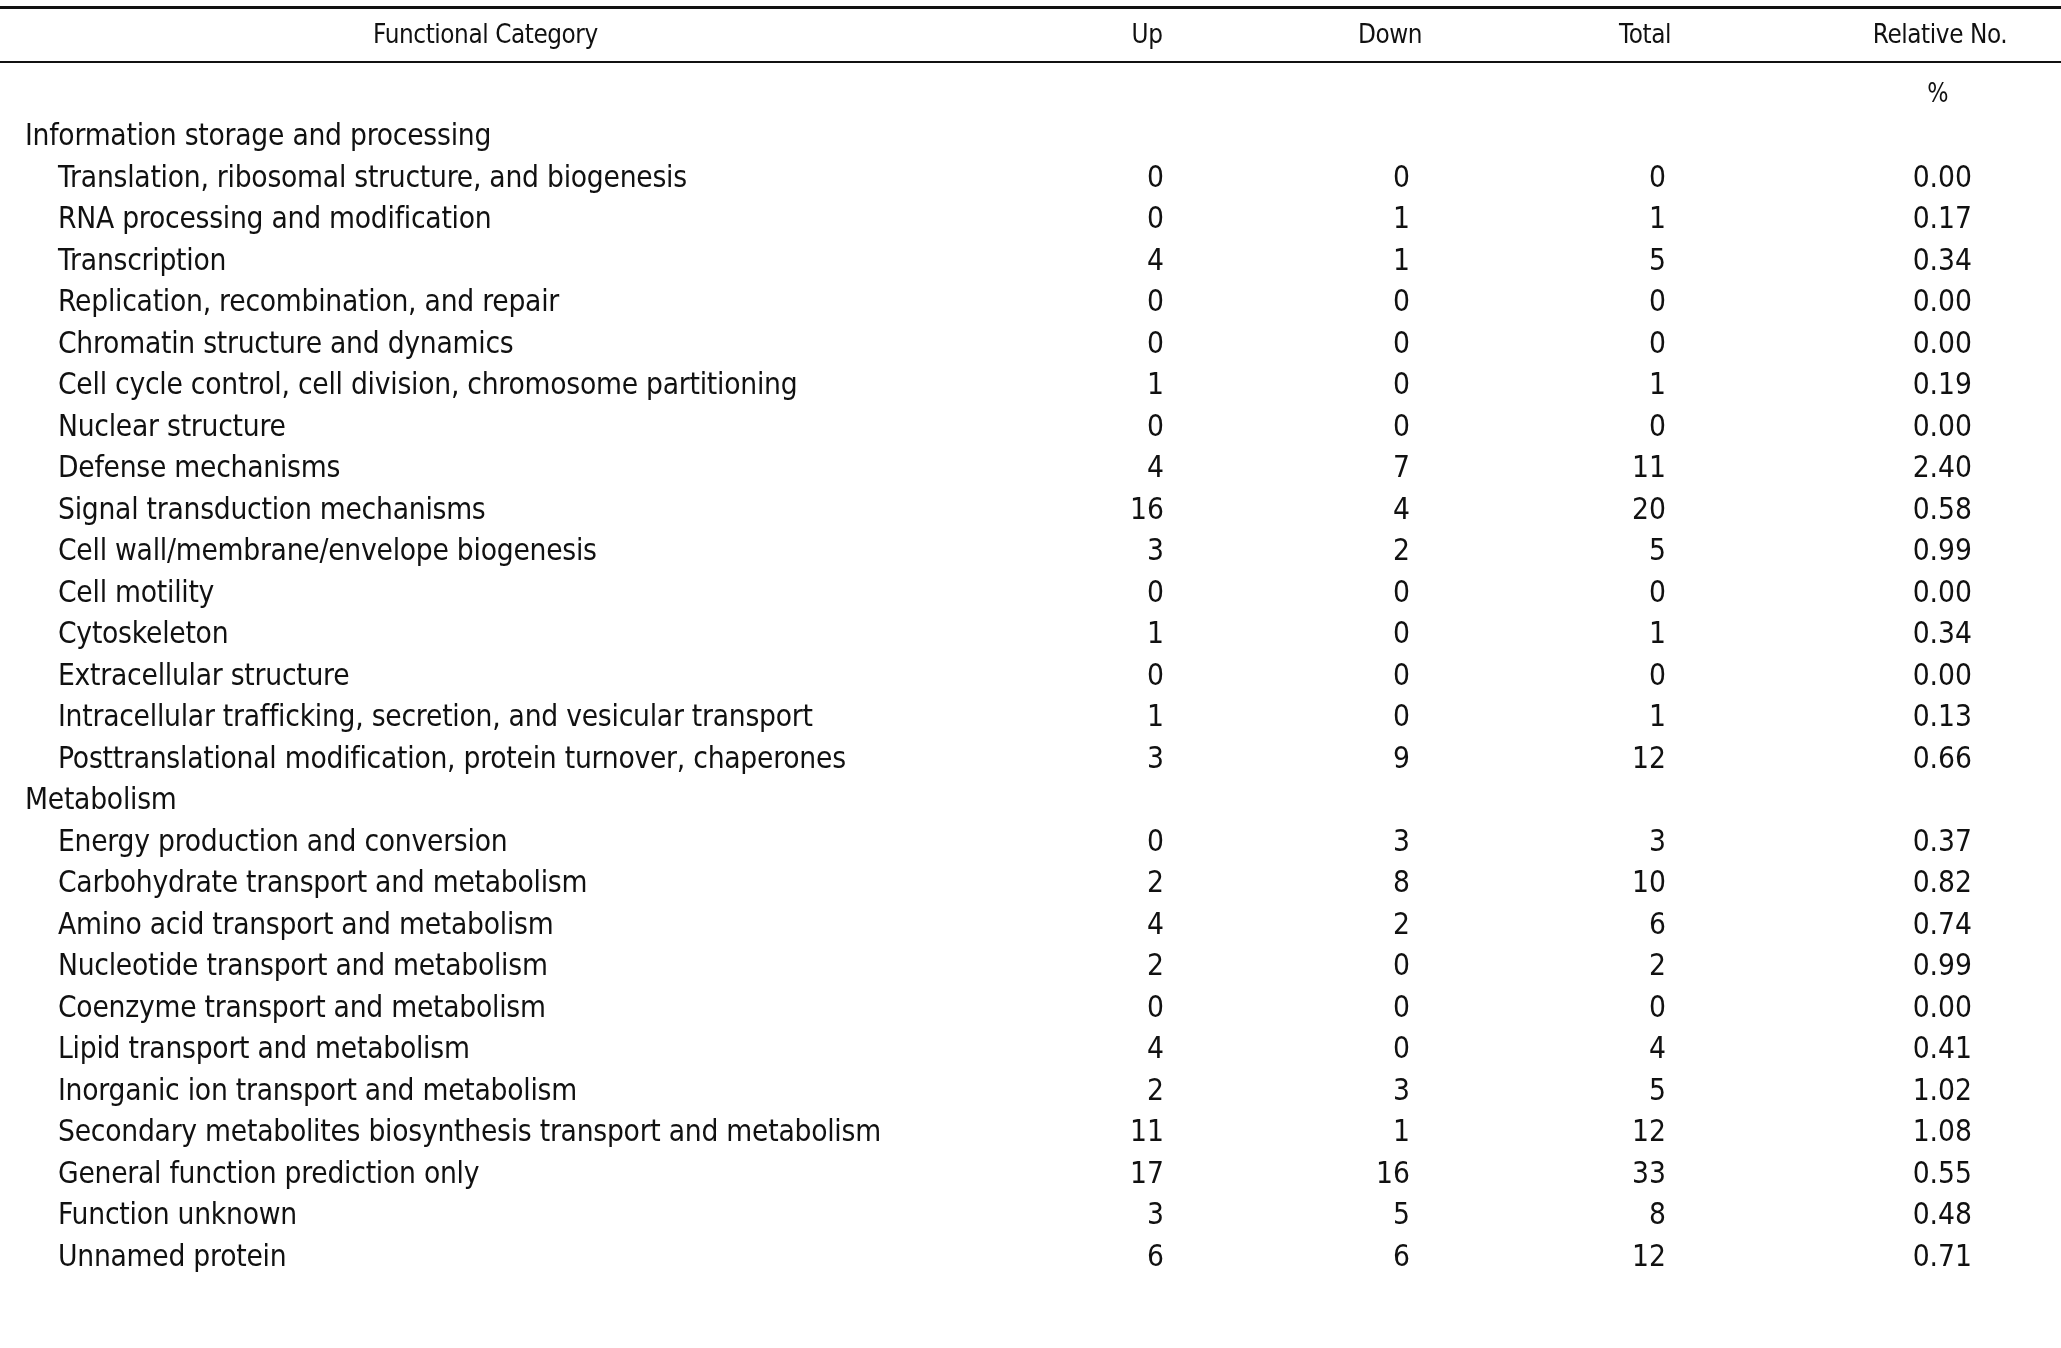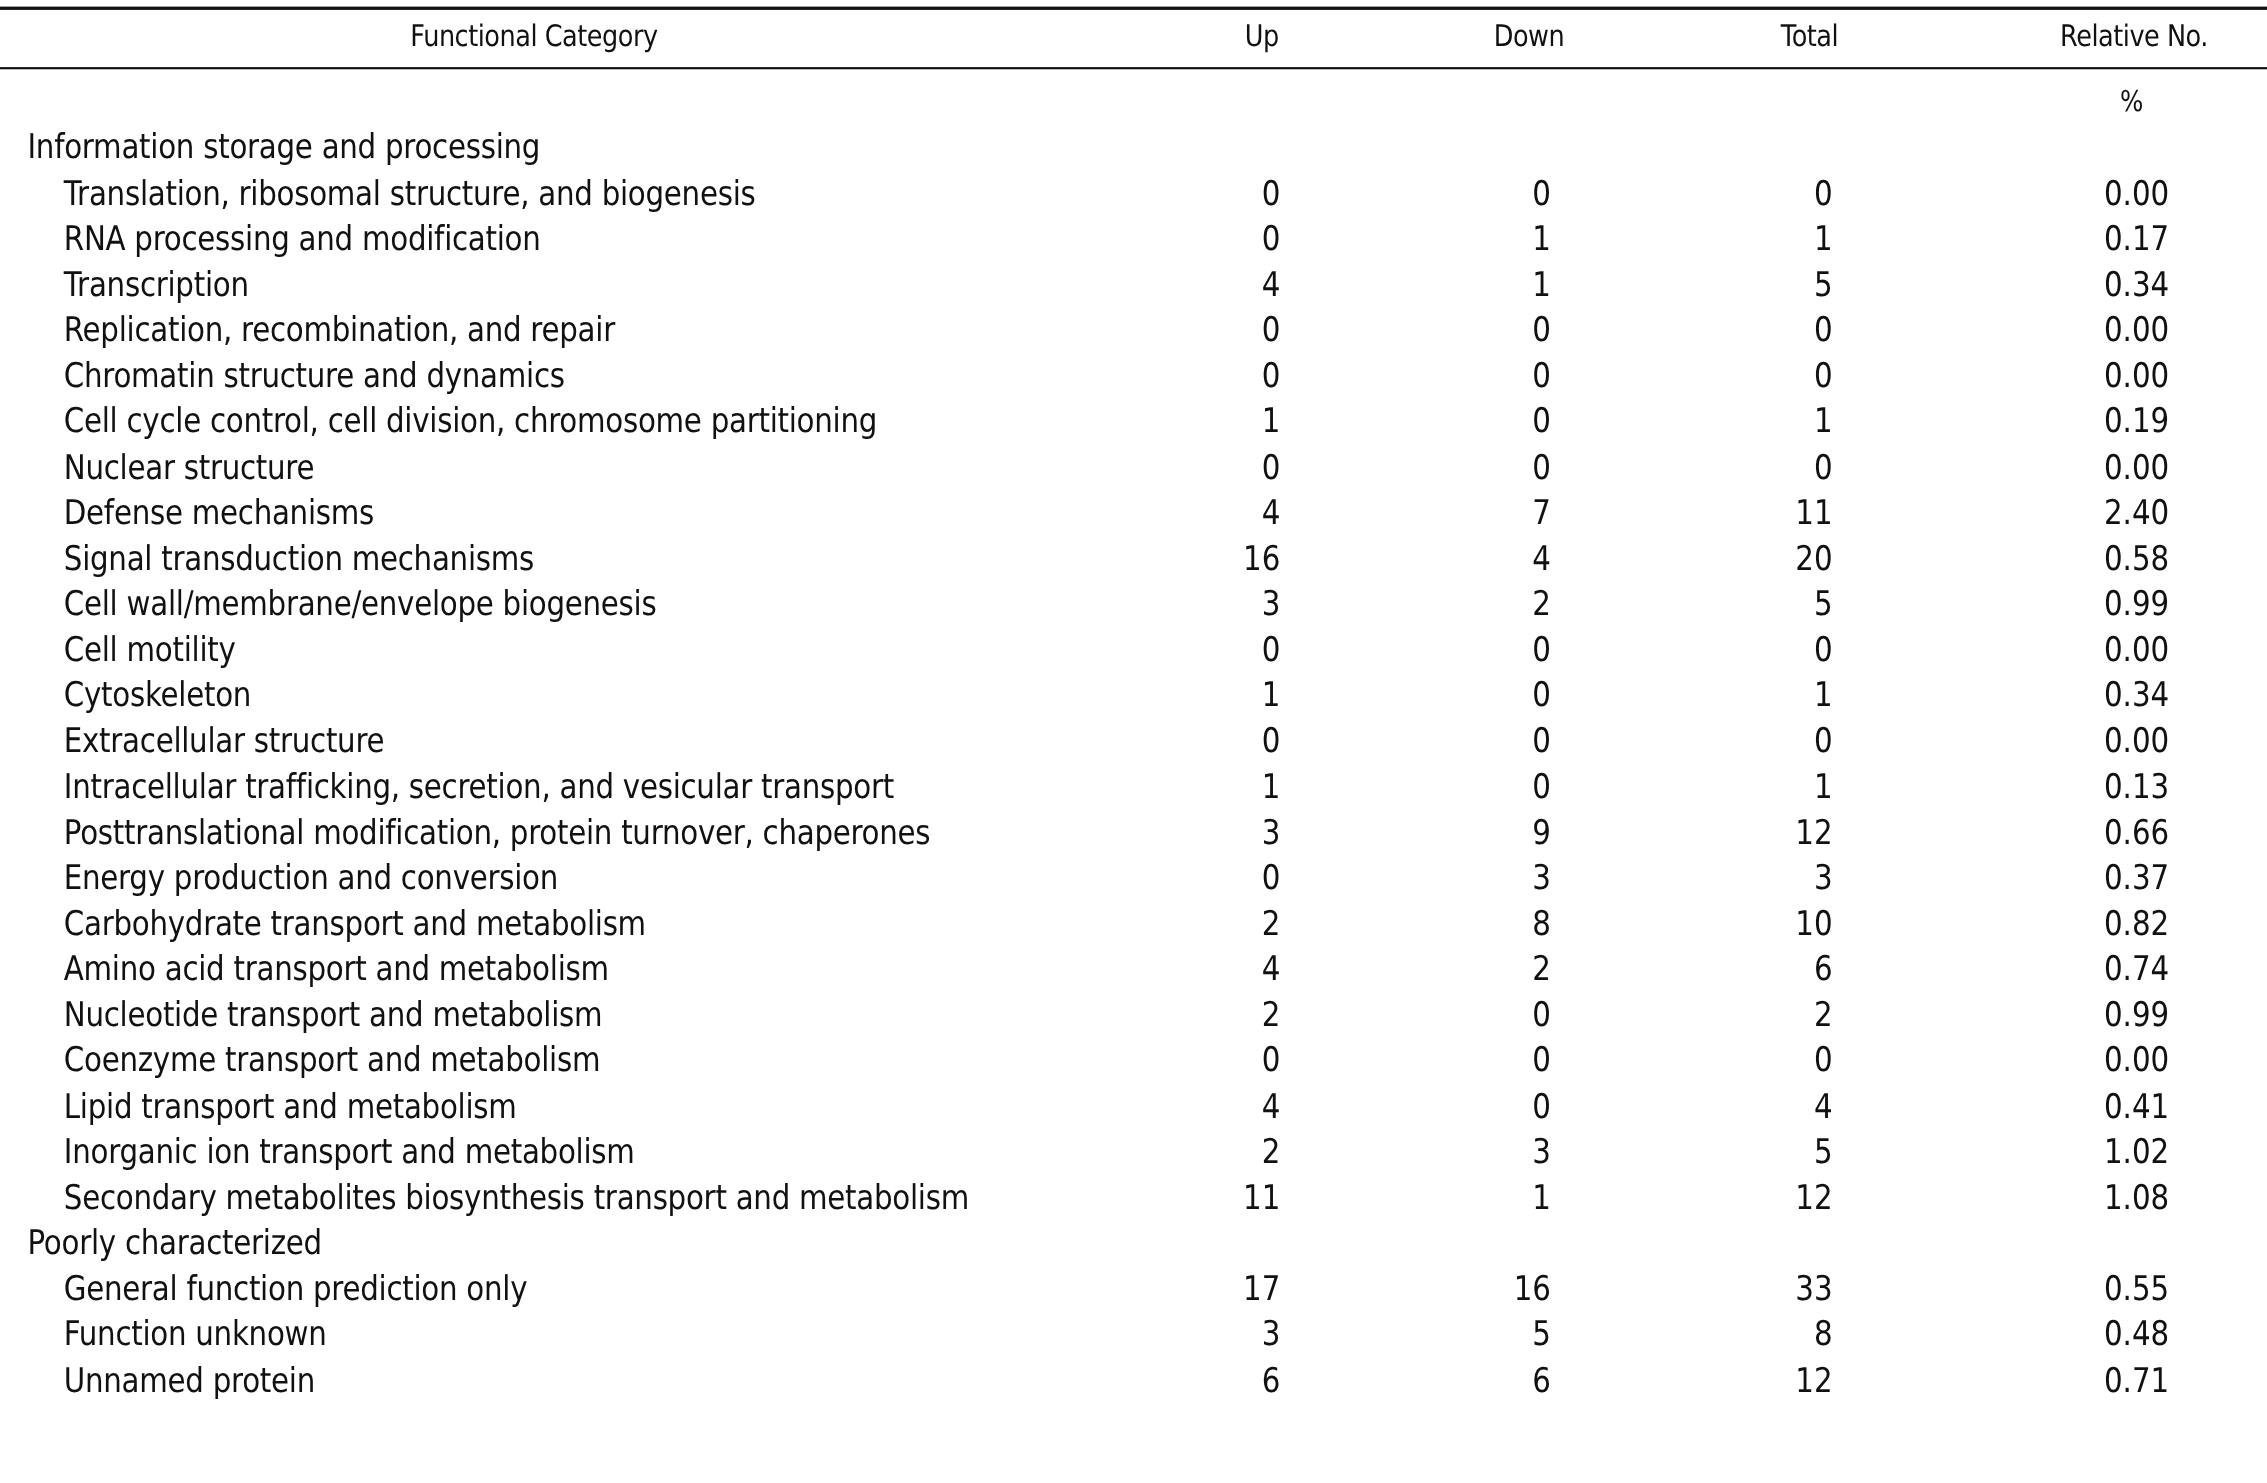--- a/index.html
+++ b/index.html
@@ -214,20 +214,27 @@
       <span class="num n-total">1</span>
       <span class="num n-rel">0.13</span>
     </div>
     <div class="row item">
       <span class="label">Posttranslational modification, protein turnover, chaperones</span>
       <span class="num n-up">3</span>
       <span class="num n-down">9</span>
       <span class="num n-total">12</span>
       <span class="num n-rel">0.66</span>
     </div>
+    <div class="row group">
+      <span class="label">Metabolism</span>
+      <span class="num n-up"></span>
+      <span class="num n-down"></span>
+      <span class="num n-total"></span>
+      <span class="num n-rel"></span>
+    </div>
     <div class="row item">
       <span class="label">Energy production and conversion</span>
       <span class="num n-up">0</span>
       <span class="num n-down">3</span>
       <span class="num n-total">3</span>
       <span class="num n-rel">0.37</span>
     </div>
     <div class="row item">
       <span class="label">Carbohydrate transport and metabolism</span>
       <span class="num n-up">2</span>
@@ -270,27 +277,20 @@
       <span class="num n-total">5</span>
       <span class="num n-rel">1.02</span>
     </div>
     <div class="row item">
       <span class="label">Secondary metabolites biosynthesis transport and metabolism</span>
       <span class="num n-up">11</span>
       <span class="num n-down">1</span>
       <span class="num n-total">12</span>
       <span class="num n-rel">1.08</span>
     </div>
-    <div class="row group">
-      <span class="label">Poorly characterized</span>
-      <span class="num n-up"></span>
-      <span class="num n-down"></span>
-      <span class="num n-total"></span>
-      <span class="num n-rel"></span>
-    </div>
     <div class="row item">
       <span class="label">General function prediction only</span>
       <span class="num n-up">17</span>
       <span class="num n-down">16</span>
       <span class="num n-total">33</span>
       <span class="num n-rel">0.55</span>
     </div>
     <div class="row item">
       <span class="label">Function unknown</span>
       <span class="num n-up">3</span>

